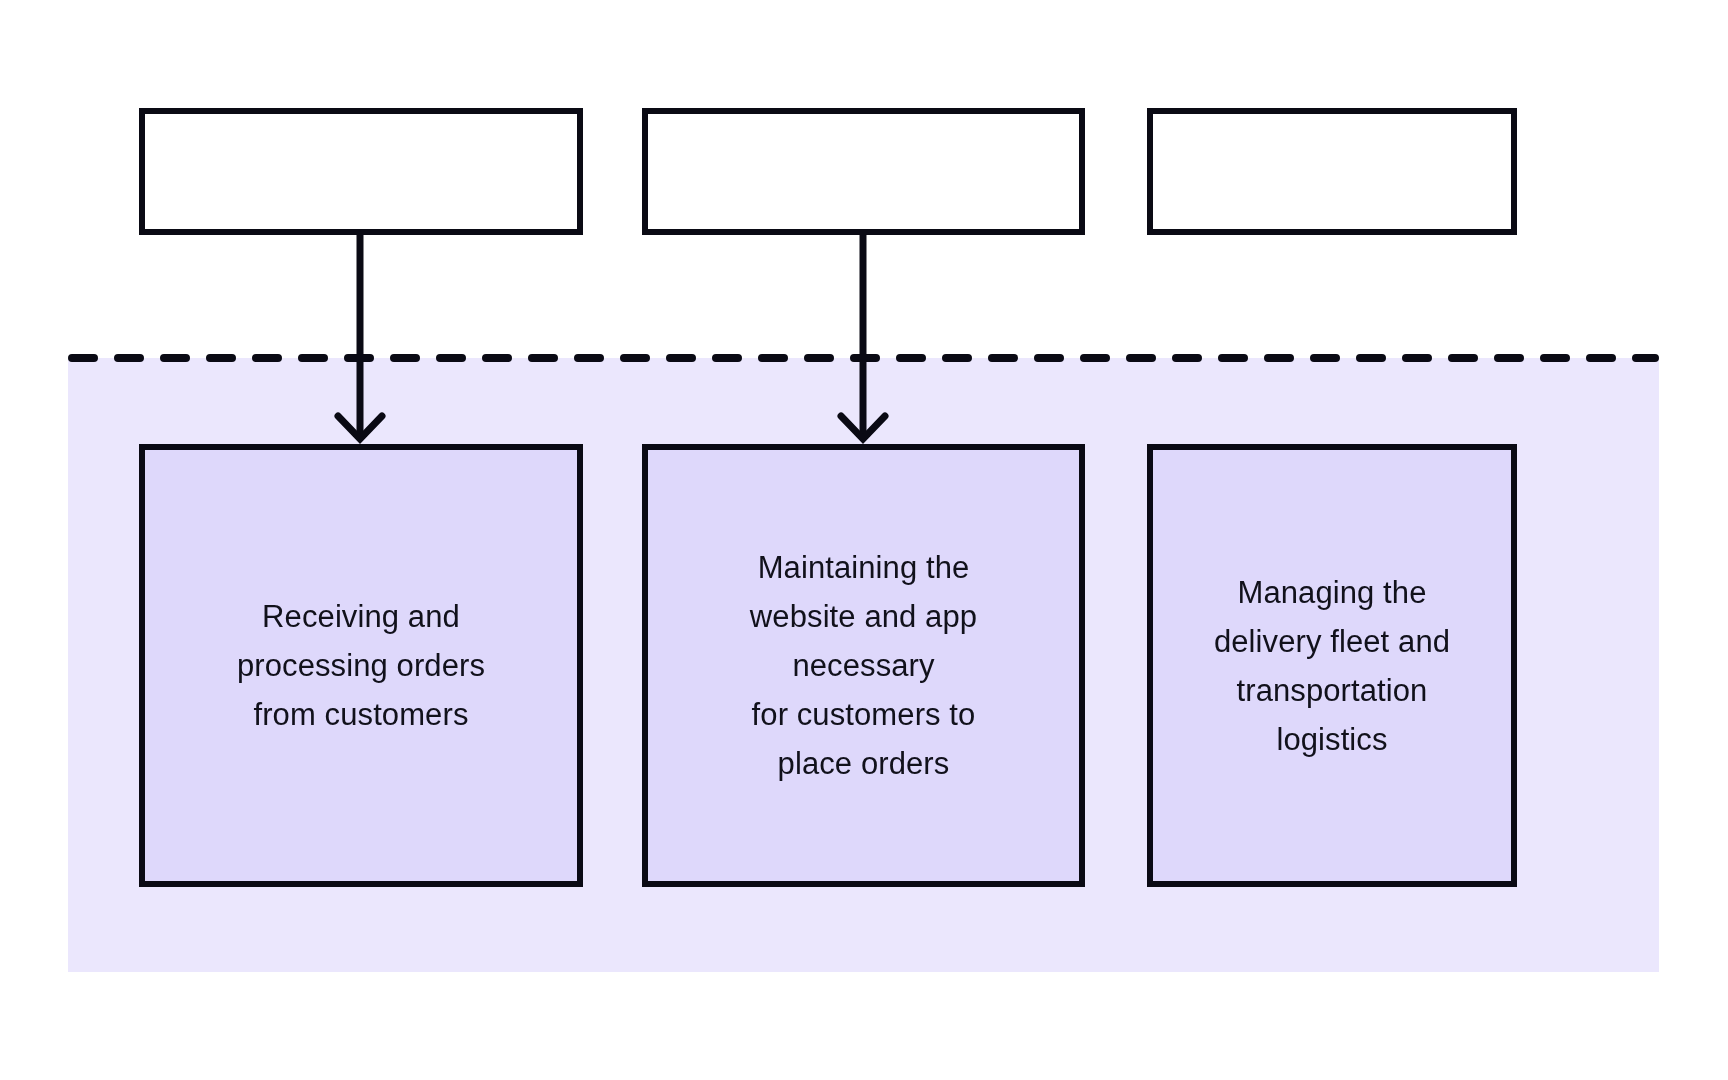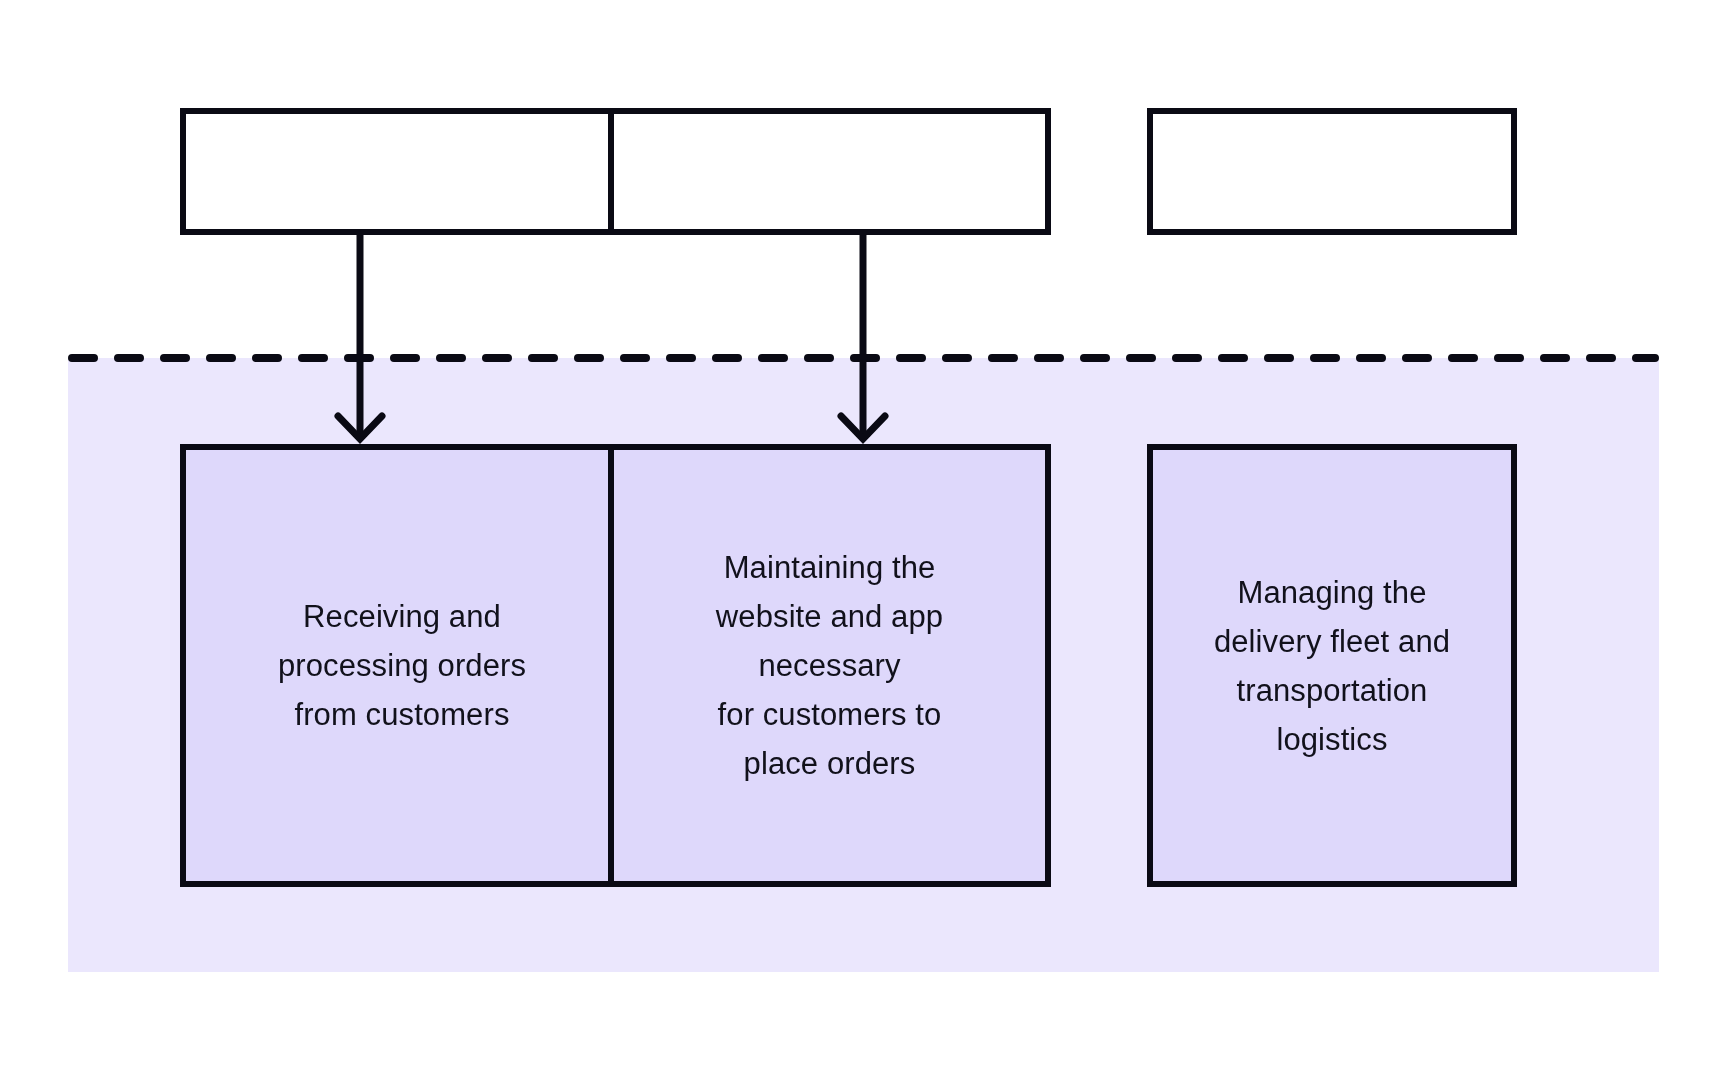--- a/index.html
+++ b/index.html
@@ -58,22 +58,22 @@
     top: 444px;
   }
   .node-label {
     font-size: 31px;
     line-height: 49px;
     color: #11111b;
     white-space: pre-line;
     letter-spacing: 0.1px;
     padding: 0 14px;
   }
-  .col-1 { left: 139px; width: 444px; margin-left: 41px; }
-  .col-2 { left: 608px; width: 443px; text-align: center; }
+  .col-1 { left: 139px; width: 444px; }
+  .col-2 { left: 642px; width: 443px; text-align: center; }
   .col-3 { left: 1147px; width: 370px; }
 
   
   .arrow {
     position: absolute;
     top: 232px;
     width: 80px;
     height: 215px;
   }
   .arrow svg { display: block; overflow: visible; }

